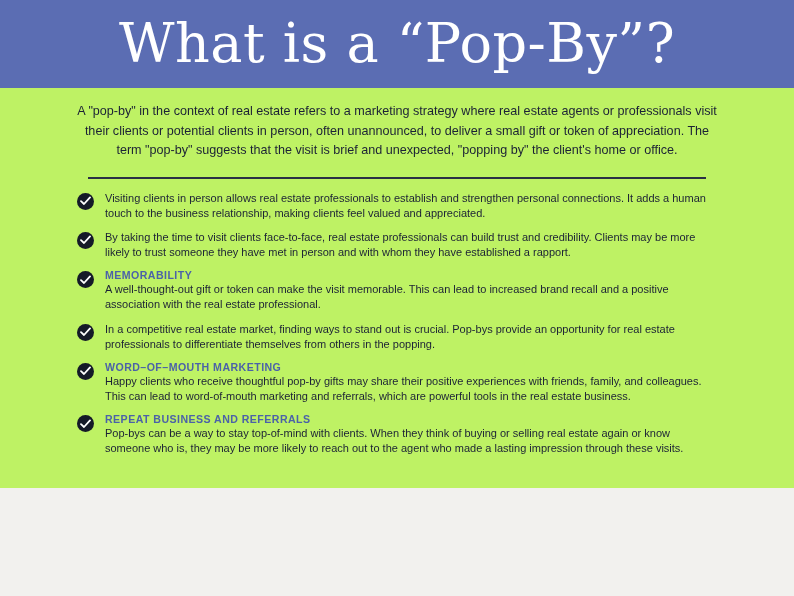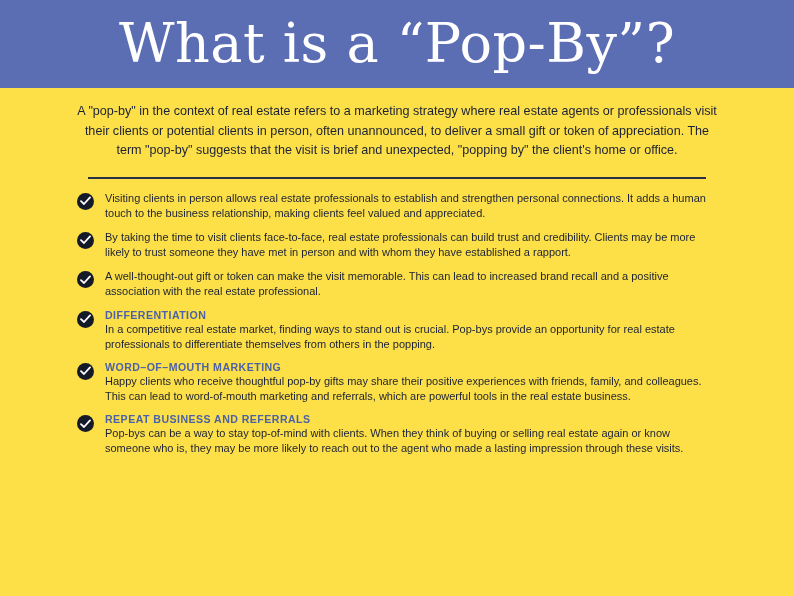--- a/index.html
+++ b/index.html
@@ -10,22 +10,22 @@
     width: 794px;
     height: 596px;
     background: #f2f1ee;
     font-family: "Liberation Sans", sans-serif;
     color: #1c2233;
     overflow: hidden;
   }
   .page {
     position: relative;
     width: 794px;
-    height: 596px;
-    background: #fde047;
+    height: 488px;
+    background: #bef264;
     box-sizing: border-box;
   }
   .header-band {
     background: #5b6db3;
     height: 88px;
     display: flex;
     align-items: center;
     justify-content: center;
   }
   .header-title {
@@ -141,32 +141,32 @@
       </div>
     </div>
 
     <div class="item">
       <span class="check">
         <svg width="11" height="10" viewBox="0 0 11 10">
             <path d="M1 5.2 L4 8 L10 1.4" stroke="#ffffff" stroke-width="1.8" fill="none" stroke-linecap="round" stroke-linejoin="round"></path>
           </svg>
       </span>
       <div class="item-body">
+        <div class="item-title">MEMORABILITY</div>
         <div class="item-text">A well-thought-out gift or token can make the visit memorable. This can lead to increased brand recall and a positive association with the real estate professional.</div>
       </div>
     </div>
 
     <div class="item">
       <span class="check">
         <svg width="11" height="10" viewBox="0 0 11 10">
             <path d="M1 5.2 L4 8 L10 1.4" stroke="#ffffff" stroke-width="1.8" fill="none" stroke-linecap="round" stroke-linejoin="round"></path>
           </svg>
       </span>
       <div class="item-body">
-        <div class="item-title">DIFFERENTIATION</div>
         <div class="item-text">In a competitive real estate market, finding ways to stand out is crucial. Pop-bys provide an opportunity for real estate professionals to differentiate themselves from others in the popping.</div>
       </div>
     </div>
 
     <div class="item">
       <span class="check">
         <svg width="11" height="10" viewBox="0 0 11 10">
             <path d="M1 5.2 L4 8 L10 1.4" stroke="#ffffff" stroke-width="1.8" fill="none" stroke-linecap="round" stroke-linejoin="round"></path>
           </svg>
       </span>

